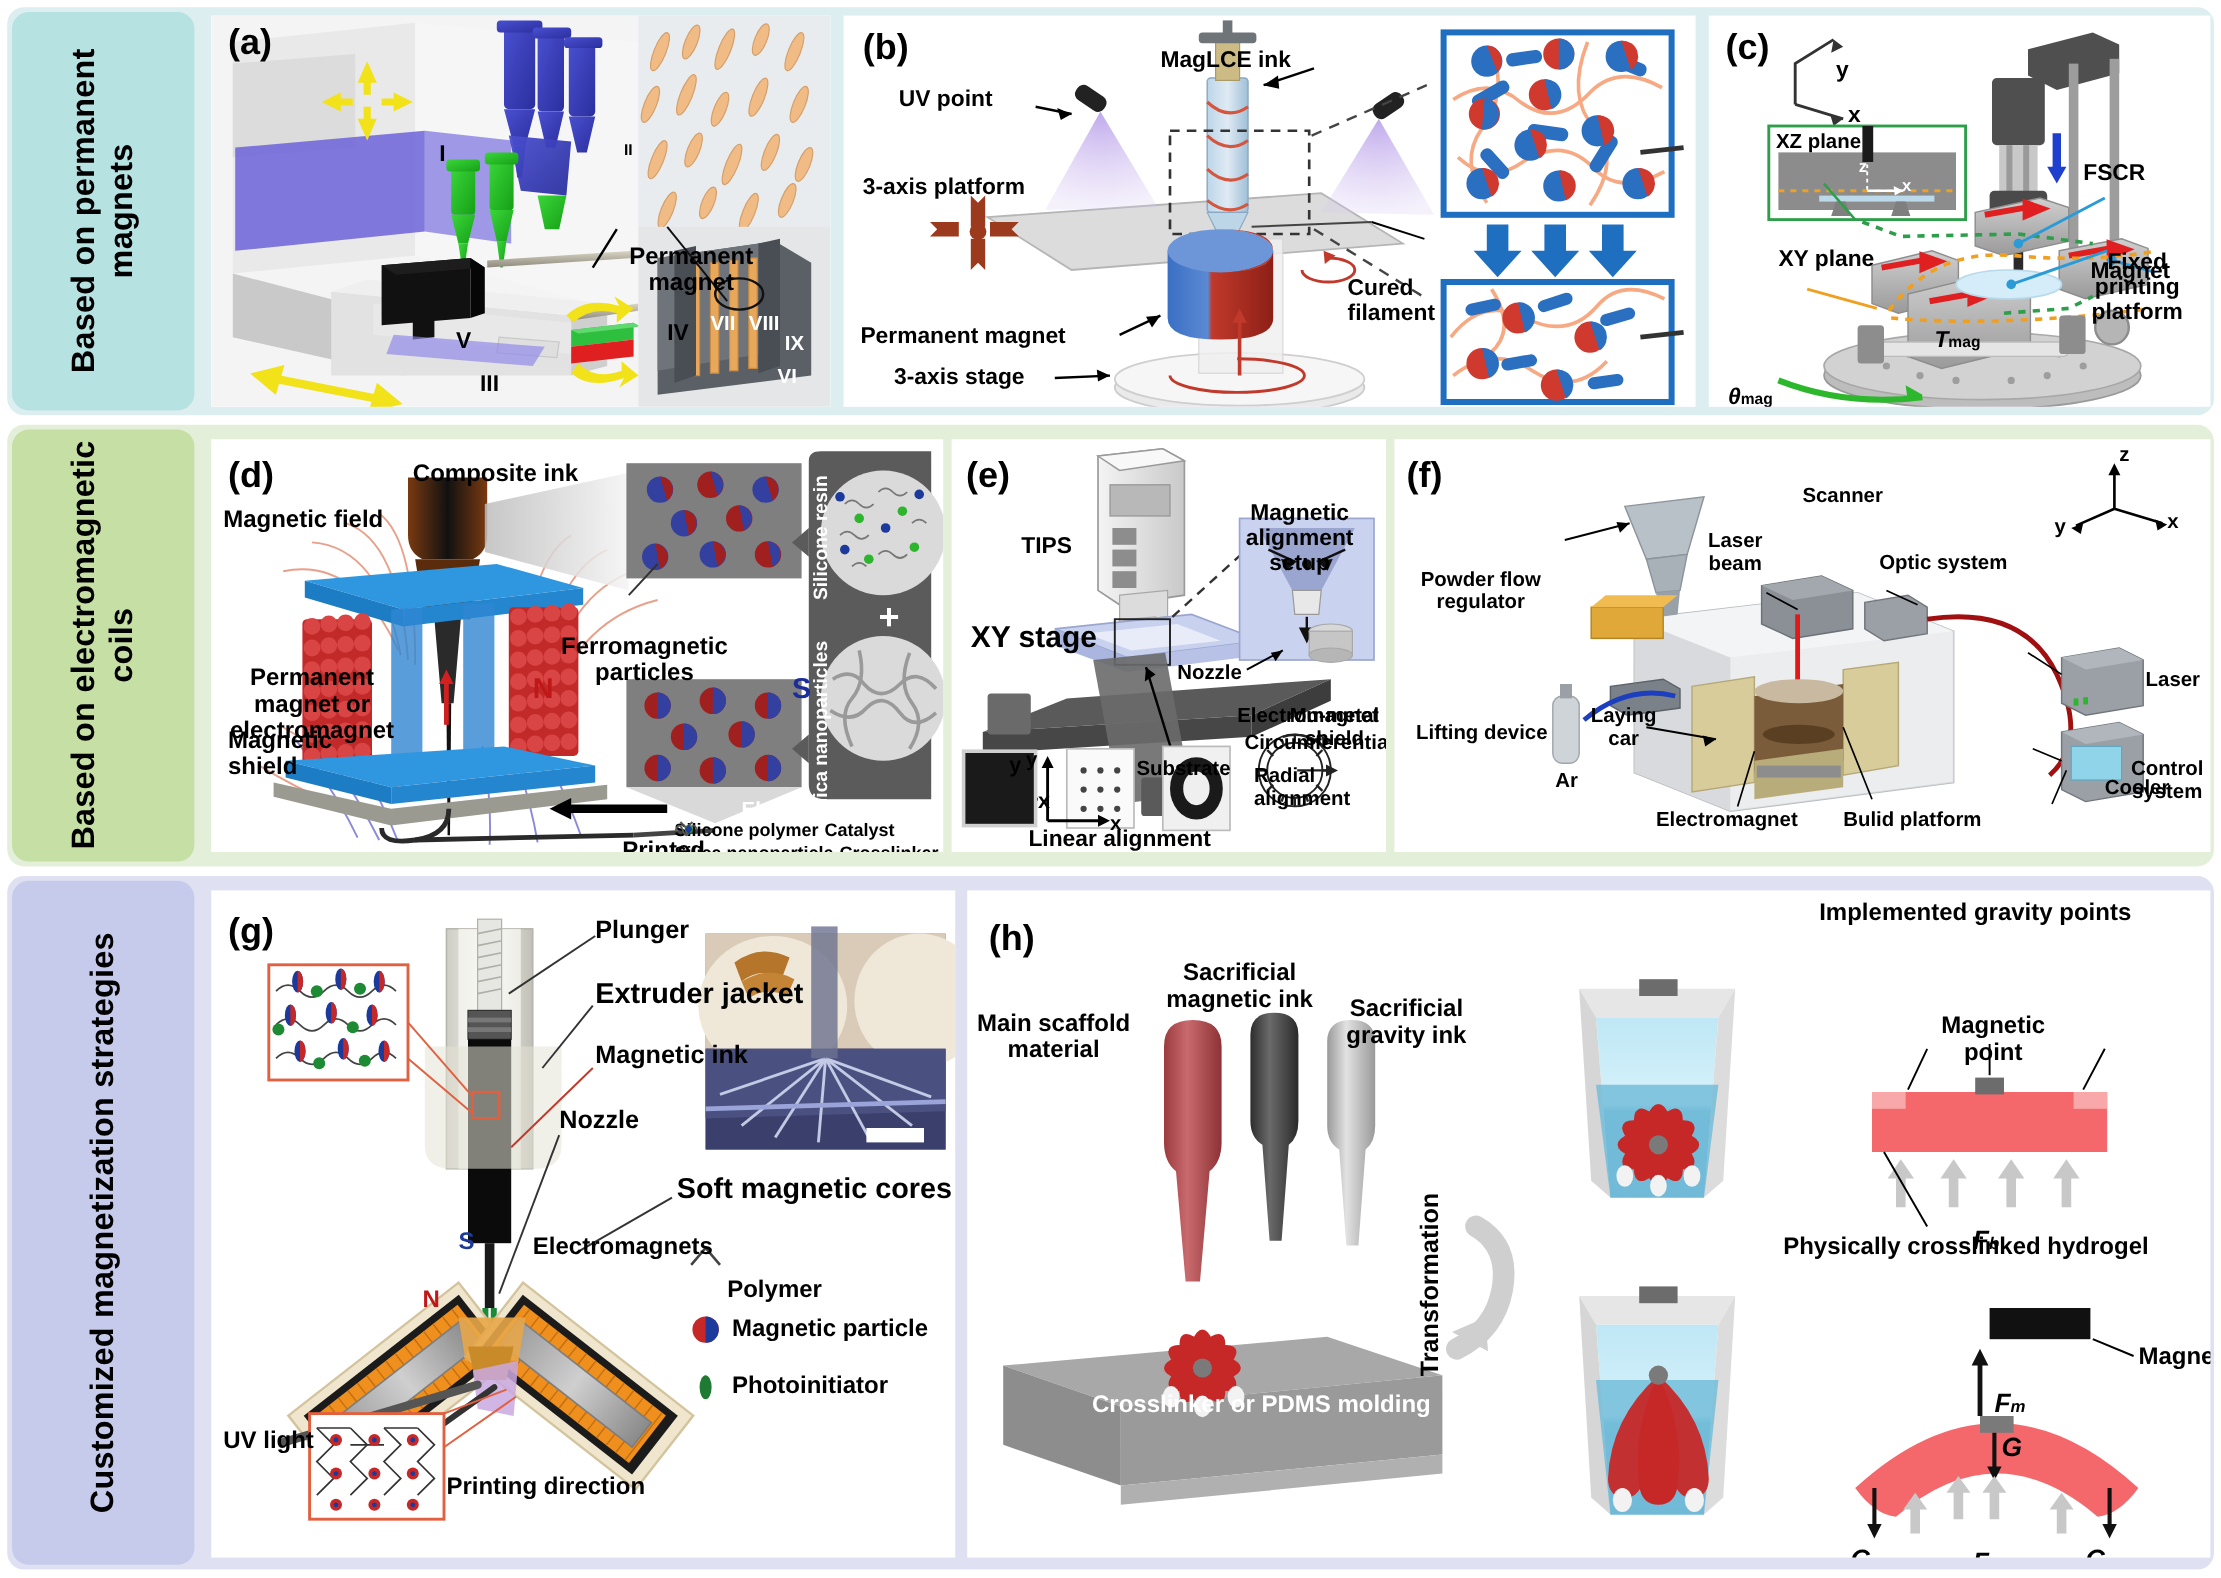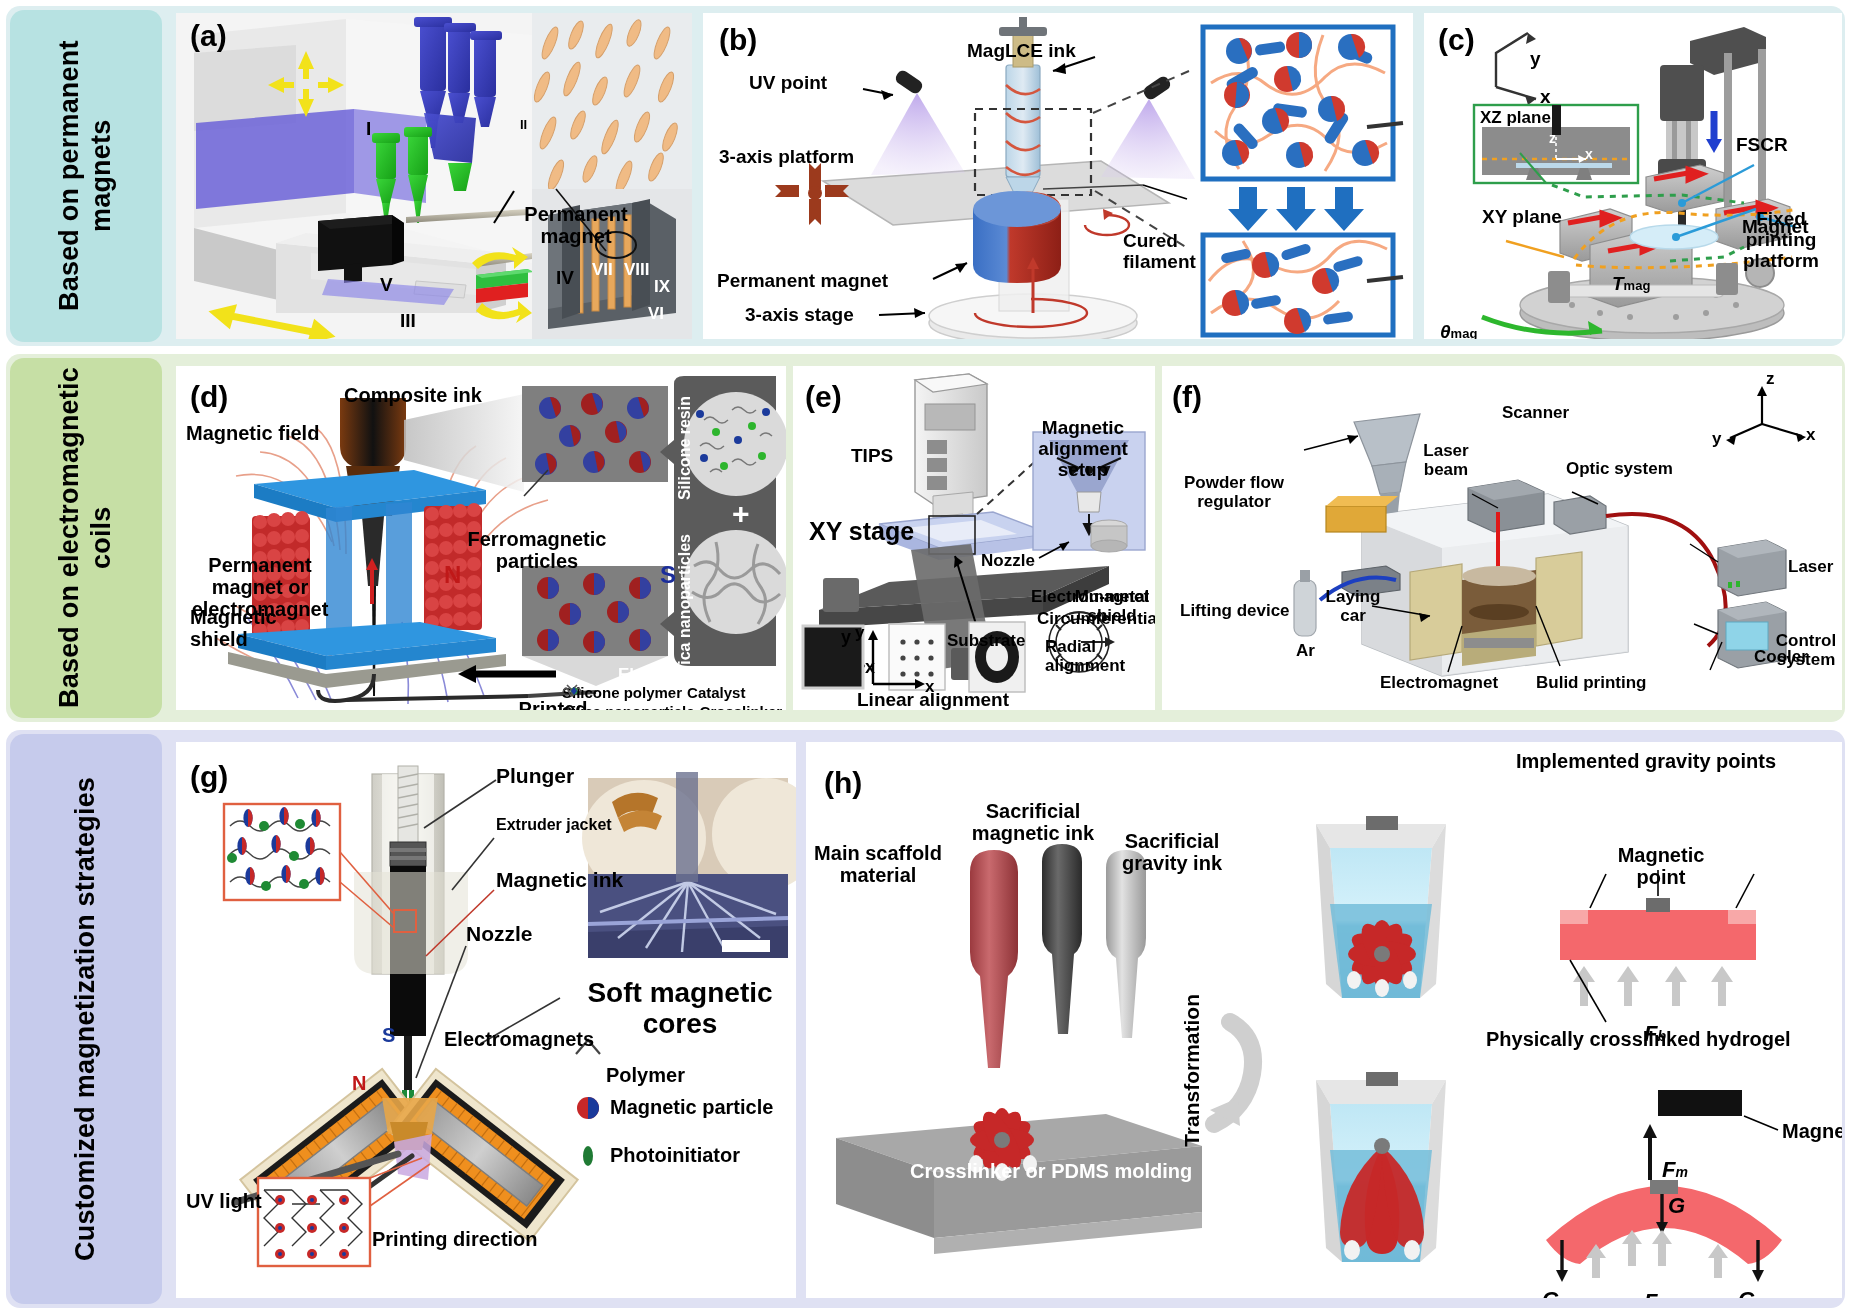--- a/index.html
+++ b/index.html
@@ -974,21 +974,21 @@
 regulator</div>
     <div class="lbl c" style="left:248px; top:36px; width:72px; font-size:17px;">Laser
 beam</div>
     <div class="lbl" style="left:340px; top:38px; font-size:17px;">Scanner</div>
     <div class="lbl" style="left:404px; top:94px; font-size:17px;">Optic system</div>
     <div class="lbl c" style="left:158px; top:182px; width:66px; font-size:17px;">Laying
 car</div>
     <div class="lbl" style="left:134px; top:276px; font-size:17px;">Ar</div>
     <div class="lbl" style="left:18px; top:236px; font-size:17px;">Lifting device</div>
     <div class="lbl" style="left:218px; top:308px; font-size:17px;">Electromagnet</div>
-    <div class="lbl" style="left:374px; top:308px; font-size:17px;">Bulid printing</div>
+    <div class="lbl" style="left:374px; top:308px; font-size:17px;">Bulid platform</div>
     <div class="lbl" style="left:626px; top:192px; font-size:17px;">Laser</div>
     <div class="lbl c" style="left:610px; top:226px; width:68px; font-size:17px;">Control
 system</div>
     <div class="lbl" style="left:592px; top:282px; font-size:17px;">Cooler</div>
     <div class="lbl" style="left:604px; top:4px; font-size:17px;">z</div>
     <div class="lbl" style="left:550px; top:64px; font-size:17px;">y</div>
     <div class="lbl" style="left:644px; top:60px; font-size:17px;">x</div>
   </div>
 
   <div class="panel p-g">
@@ -1188,24 +1188,24 @@
       <g>
         <circle cx="412" cy="366" r="11" fill="#c62828"></circle>
         <path d="M412 355 a11 11 0 0 1 0 22 z" fill="#1b3a9b"></path>
       </g>
       <g>
         <ellipse cx="412" cy="414" rx="5" ry="10" fill="#1f7a34"></ellipse>
       </g>
     </svg>
     <div class="plabel" style="left:14px; top:18px;">(g)</div>
     <div class="lbl" style="left:320px; top:22px; font-size:21px;">Plunger</div>
-    <div class="lbl" style="left:320px; top:74px; font-size:16px;">Extruder jacket</div>
+    <div class="lbl" style="left:320px; top:74px; font-size:24px;">Extruder jacket</div>
     <div class="lbl" style="left:320px; top:126px; font-size:21px;">Magnetic ink</div>
     <div class="lbl" style="left:290px; top:180px; font-size:21px;">Nozzle</div>
-    <div class="lbl" style="left:388px; top:236px; font-size:28px;text-align:center;">Soft magnetic cores</div>
+    <div class="lbl" style="left:388px; top:236px; font-size:24px;text-align:center;">Soft magnetic cores</div>
     <div class="lbl" style="left:268px; top:286px; font-size:20px;">Electromagnets</div>
     <div class="lbl" style="left:10px; top:448px; font-size:20px;">UV light</div>
     <div class="lbl" style="left:196px; top:486px; font-size:20px;">Printing direction</div>
     <div class="lbl" style="left:206px; top:282px; font-size:20px; color:#1b3a9b;">S</div>
     <div class="lbl" style="left:176px; top:330px; font-size:20px; color:#c01818;">N</div>
     <div class="lbl" style="left:430px; top:298px; font-size:20px;margin-top:24px;">Polymer</div>
     <div class="lbl" style="left:434px; top:354px; font-size:20px;">Magnetic particle</div>
     <div class="lbl" style="left:434px; top:402px; font-size:20px;">Photoinitiator</div>
   </div>
 

